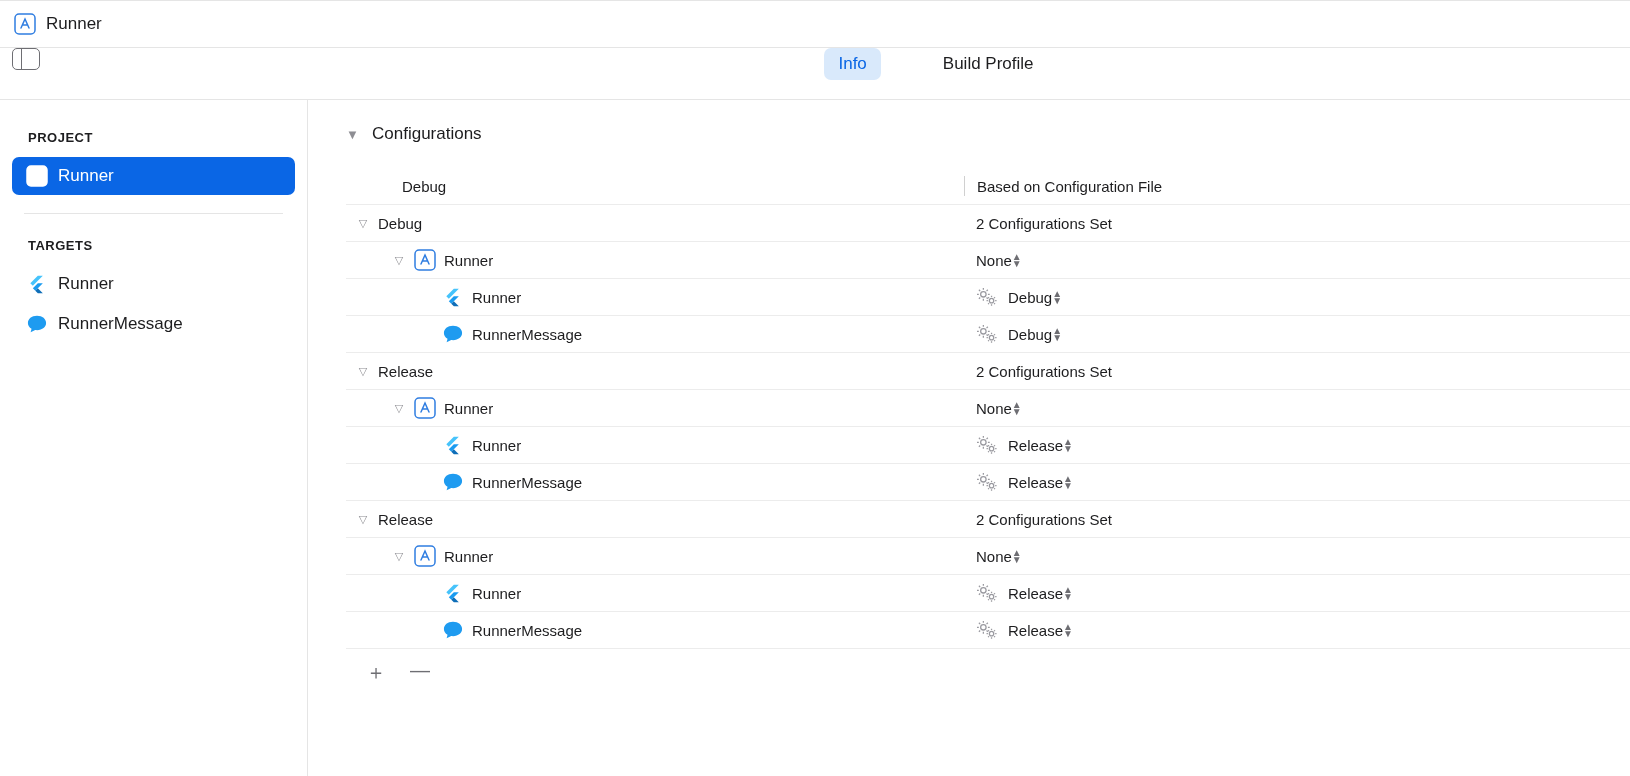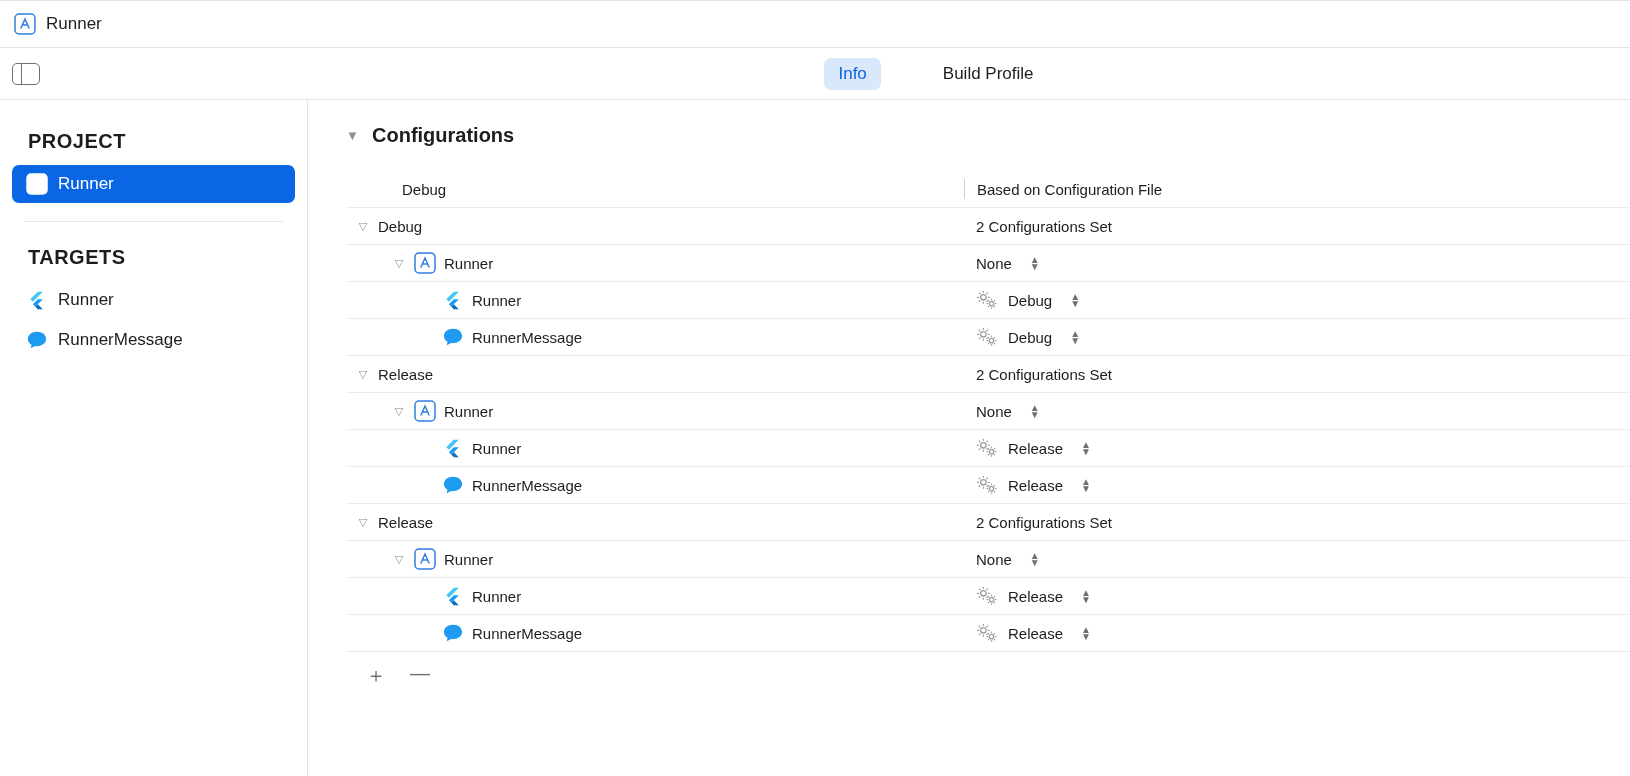--- a/index.html
+++ b/index.html
@@ -22,21 +22,21 @@
   gap: 10px;
 }
 .app-icon {
   width: 22px; height: 22px;
   display: inline-flex; align-items: center; justify-content: center;
 }
 .tabbar {
   height: 52px;
   border-bottom: 1px solid #e5e5e5;
   display: flex;
-  align-items: center;
+  align-items: flex-start;
   padding: 0 8px;
 }
 .panel-toggle {
   width: 28px; height: 22px;
   border: 1.5px solid #6e6e73;
   border-radius: 5px;
   position: relative;
   margin-left: 4px;
 }
 .panel-toggle::before {
@@ -66,21 +66,21 @@
 .main {
   display: flex;
   height: calc(776px - 48px - 52px);
 }
 .sidebar {
   width: 308px;
   border-right: 1px solid #e5e5e5;
   padding: 24px 10px 10px 10px;
 }
 .section-label {
-  font-size: 20px;
+  font-size: 13px;
   font-weight: 600;
   letter-spacing: 0.5px;
   color: #1d1d1f;
   padding: 6px 18px 10px 18px;
 }
 .side-item {
   display: flex;
   align-items: center;
   gap: 10px;
   padding: 8px 14px;
@@ -108,22 +108,22 @@
   display: flex;
   align-items: center;
   gap: 12px;
   padding: 4px 0 24px 38px;
 }
 .section-head .chev {
   color: #8e8e93;
   font-size: 13px;
 }
 .section-title {
-  font-size: 20px;
-  font-weight: 700;
+  font-size: 17px;
+  font-weight: 400;
 }
 .table {
   margin-left: 38px;
 }
 .row {
   display: flex;
   align-items: center;
   height: 37px;
   border-bottom: 1px solid #ececec;
   position: relative;
@@ -155,21 +155,20 @@
 }
 .indent-0 { padding-left: 10px; }
 .indent-1 { padding-left: 46px; }
 .indent-2 { padding-left: 96px; }
 .indent-1 .chev, .indent-0 .chev { color: #8e8e93; width: 14px; text-align:center; font-size: 11px;}
 .chev { display:inline-block; width:14px; }
 .ico { width: 22px; height: 22px; display:inline-flex; align-items:center; justify-content:center; }
 .select-like {
   display: flex;
   align-items: center;
-  gap: 18px;
 }
 .updown {
   color: #6e6e73;
   font-size: 10px;
   line-height: 7px;
   display: flex;
   flex-direction: column;
 }
 .gears { color: #8e8e93; }
 .footer-row {

